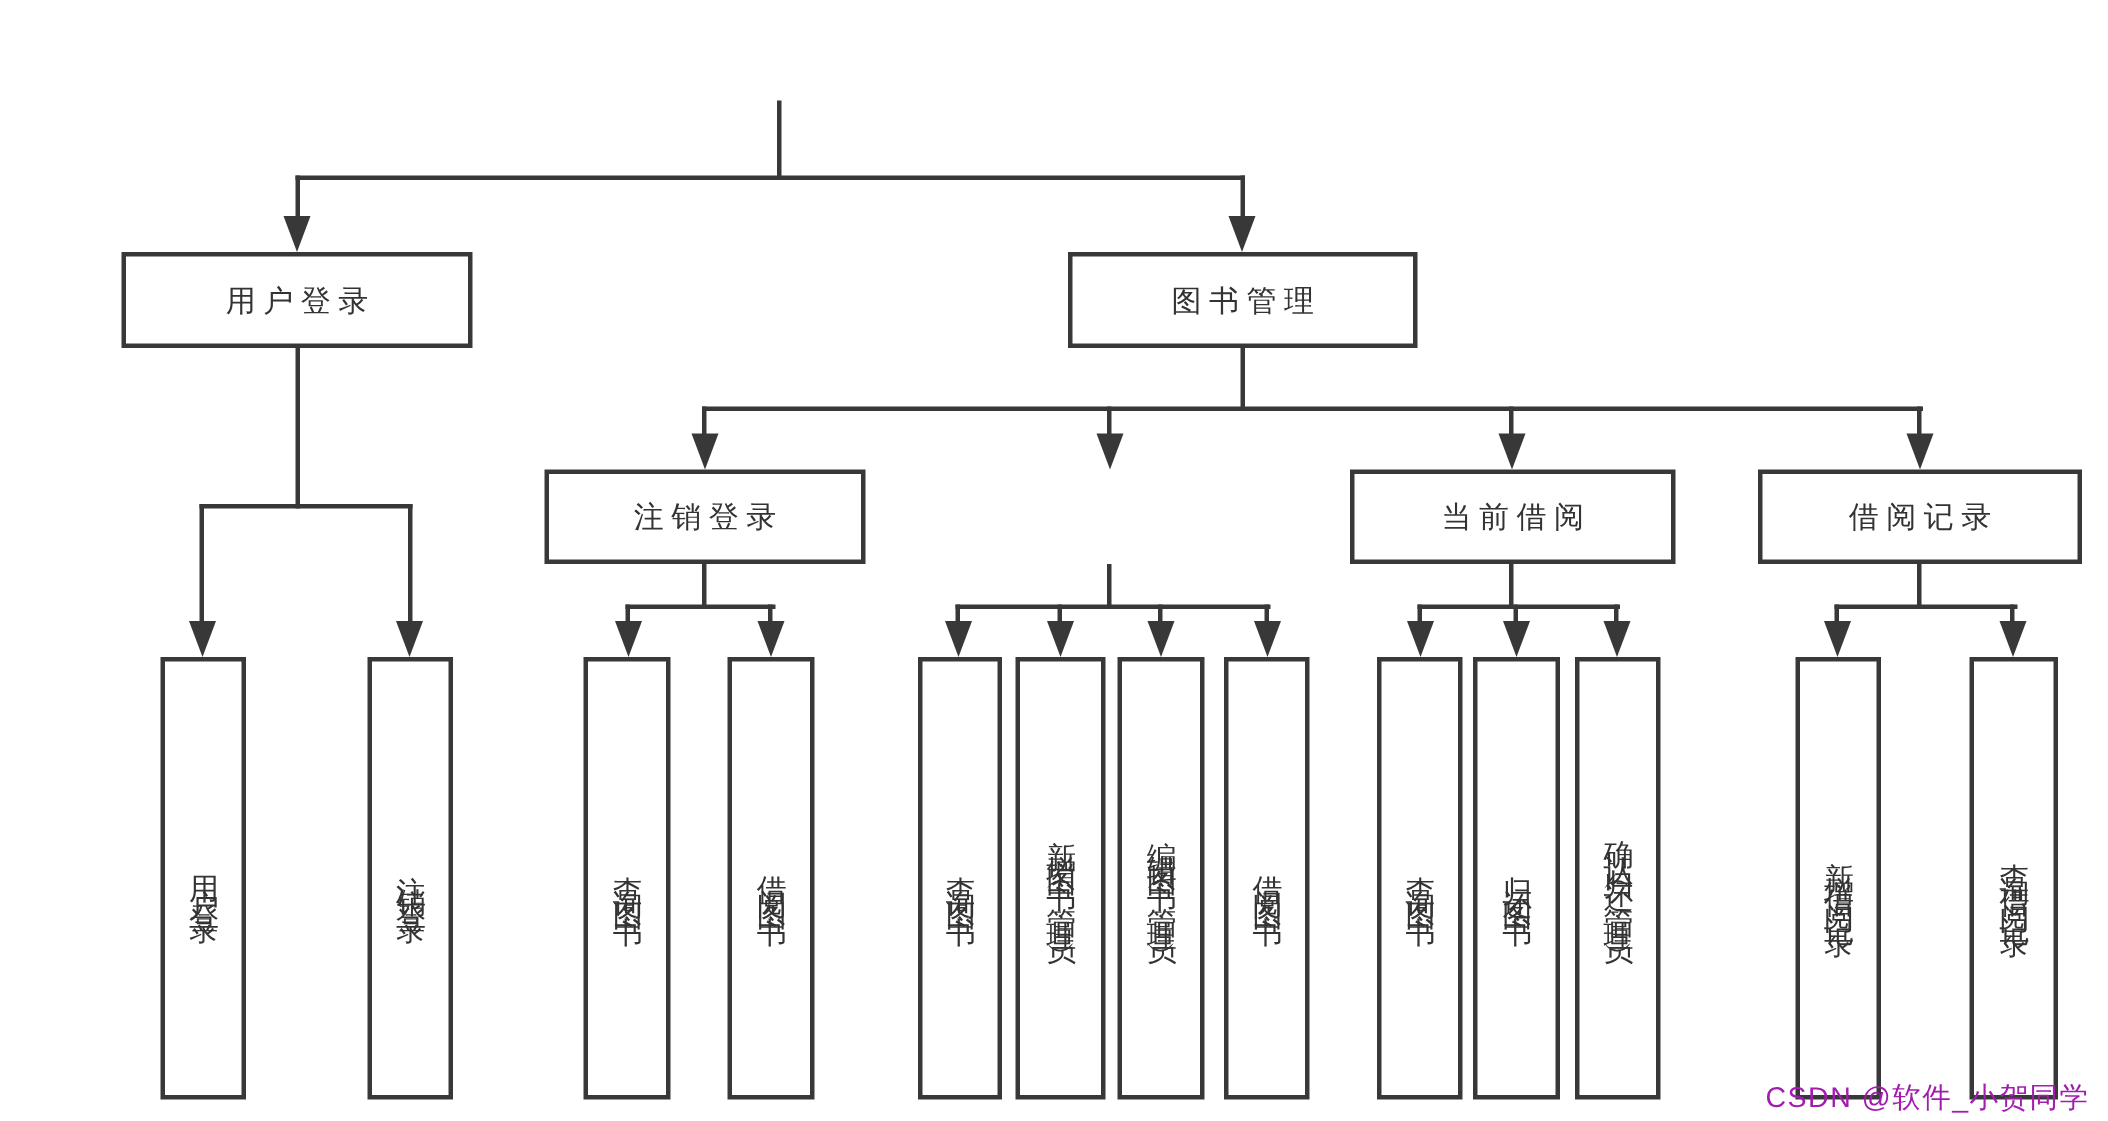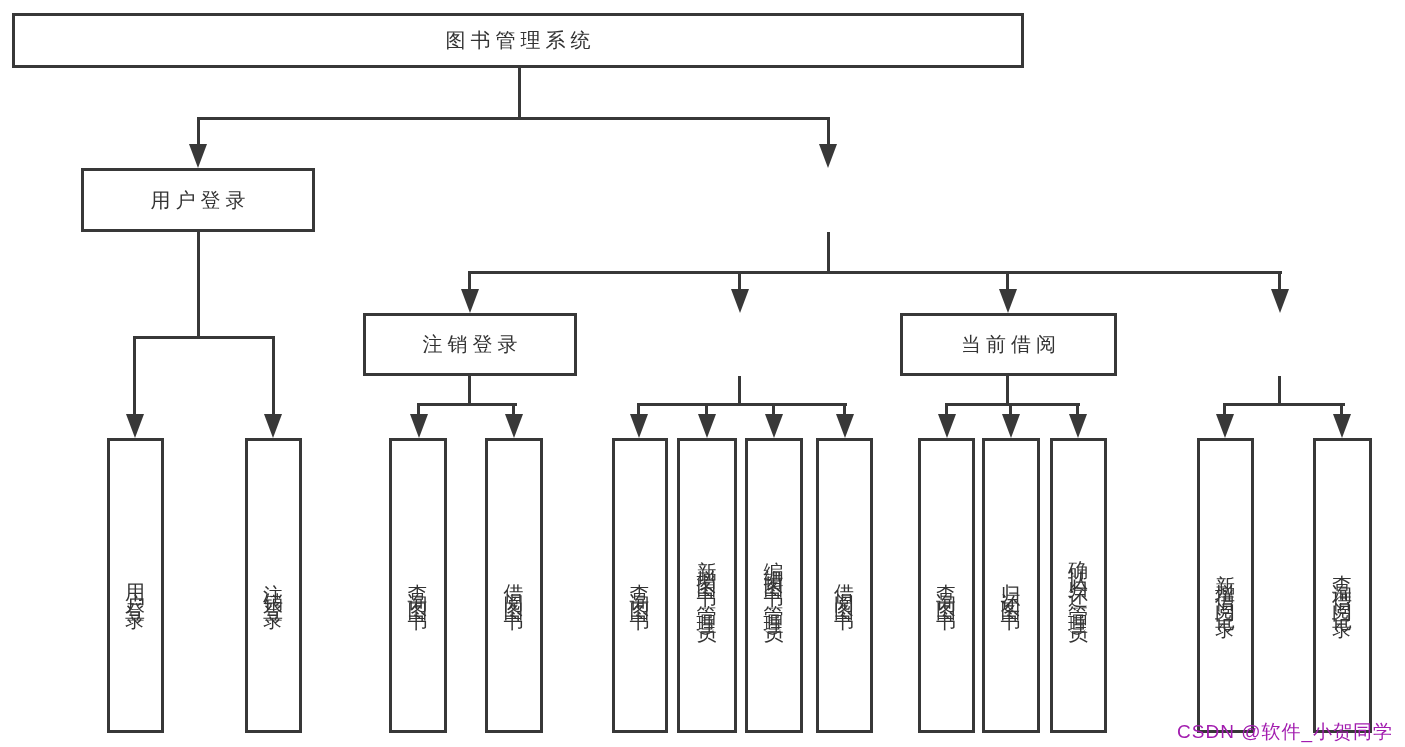--- a/index.html
+++ b/index.html
@@ -48,30 +48,31 @@
     letter-spacing:1px;
     color:#a21caf;
     white-space:nowrap;
   }
 </style>
 </head>
 <body>
 
 <div id="canvas">
 
-  <div class="box box-h" style="left:12px;top:13px;width:1012px;height:55px">图书管理系统</div>
 
   <div class="box box-h" style="left:81px;top:168px;width:234px;height:64px">用户登录</div>
 
+  <div class="box box-h" style="left:712px;top:168px;width:233px;height:64px">图书管理</div>
 
   <div class="box box-h" style="left:363px;top:313px;width:214px;height:63px">注销登录</div>
 
 
   <div class="box box-h" style="left:900px;top:313px;width:217px;height:63px">当前借阅</div>
 
+  <div class="box box-h" style="left:1172px;top:313px;width:216px;height:63px">借阅记录</div>
 
   <div class="box box-v" style="left:107px;top:438px;width:57px;height:295px">用户登录</div>
   <div class="box box-v" style="left:245px;top:438px;width:57px;height:295px">注销登录</div>
 
   <div class="box box-v" style="left:389px;top:438px;width:58px;height:295px">查询图书</div>
   <div class="box box-v" style="left:485px;top:438px;width:58px;height:295px">借阅图书</div>
 
   <div class="box box-v" style="left:612px;top:438px;width:56px;height:295px">查询图书</div>
   <div class="box box-v" style="left:677px;top:438px;width:60px;height:295px">新增图书（管理员）</div>
   <div class="box box-v" style="left:745px;top:438px;width:58px;height:295px">编辑图书（管理员）</div>

